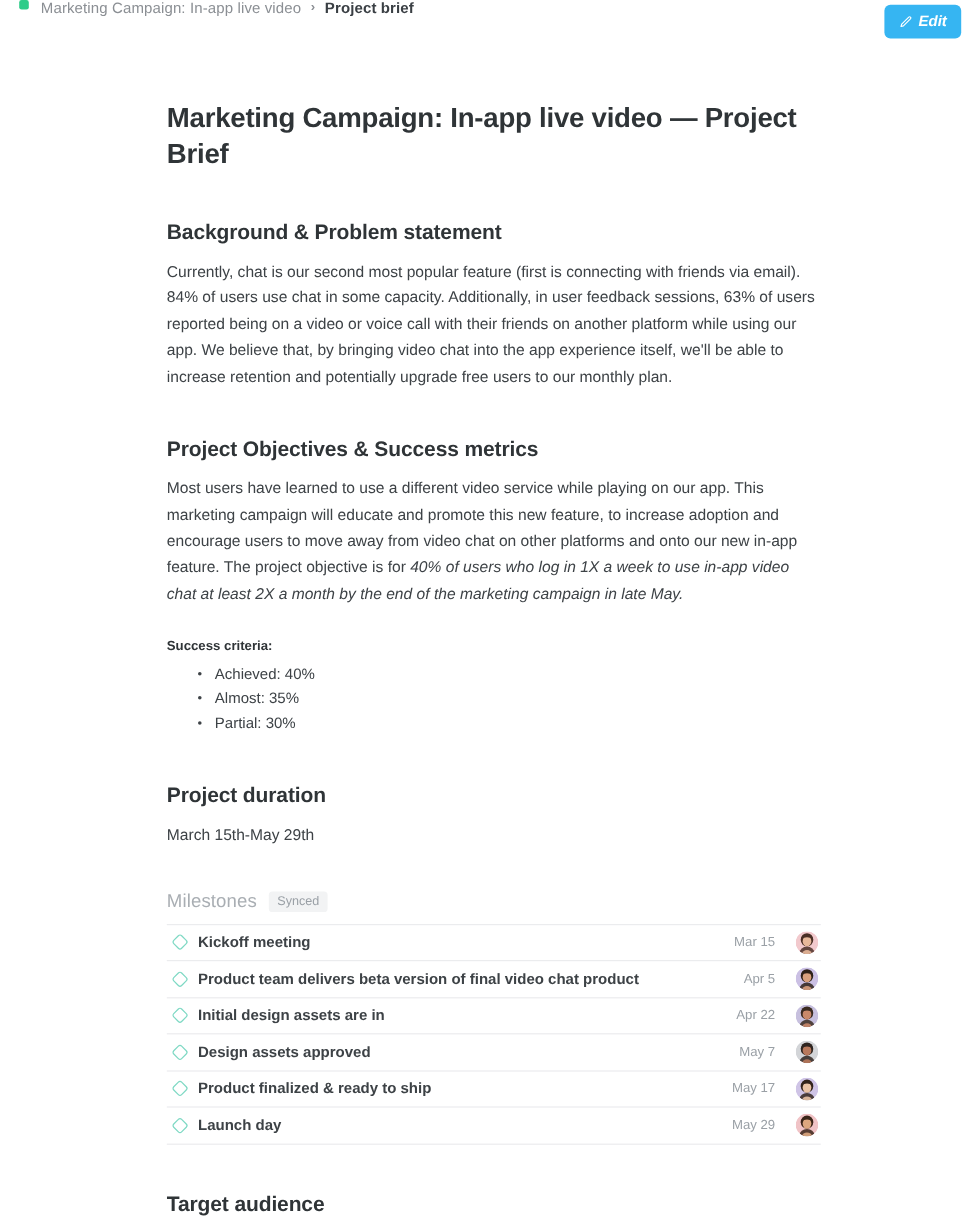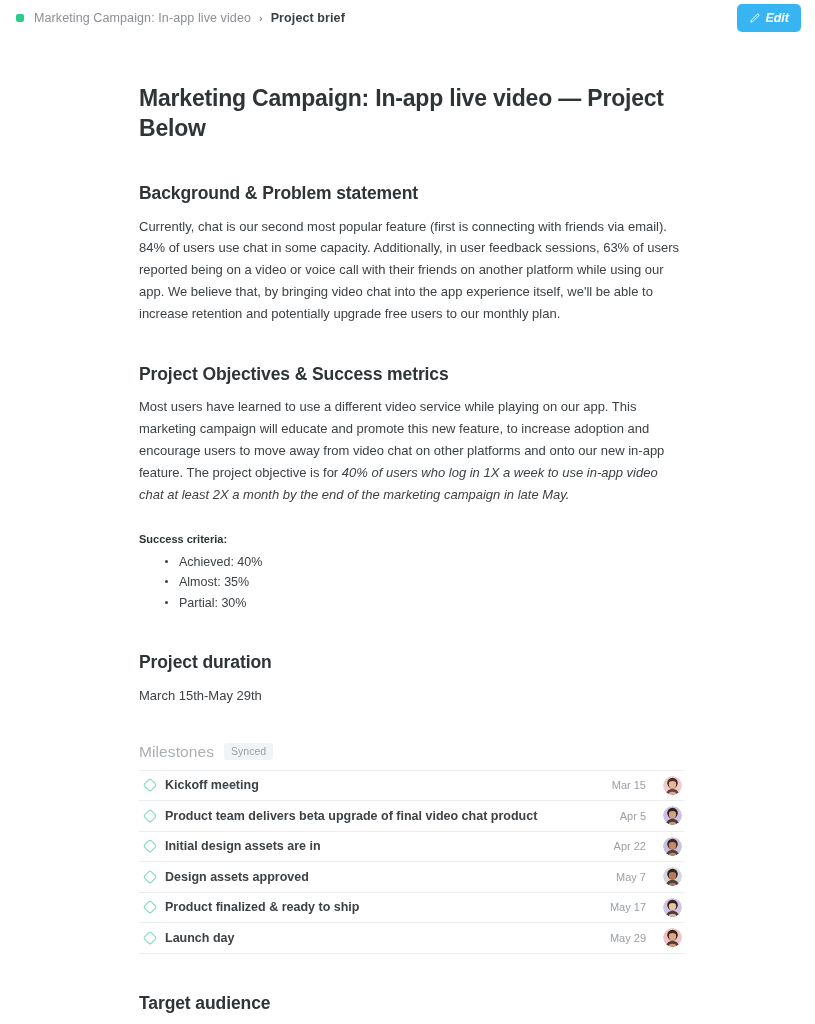--- a/index.html
+++ b/index.html
@@ -15,21 +15,21 @@
     width: 815px;
     height: 1024px;
     overflow: hidden;
     background: #fff;
   }
 
   
   .topbar {
     height: 36px;
     display: flex;
-    align-items: center;
+    align-items: flex-start;
     padding: 0 14px 0 16px;
     position: relative;
   }
   .crumb-dot {
     width: 8px; height: 8px;
     border-radius: 2px;
     background: #2ecc89;
     margin-right: 10px;
     flex: 0 0 auto;
   }
@@ -213,21 +213,21 @@
         <svg width="11" height="11" viewBox="0 0 16 16" fill="none">
           <path d="M12.1 1.9a1.4 1.4 0 0 1 2 2L5.6 12.4l-2.9.8.8-2.9 8.6-8.4z" stroke="#ffffff" stroke-width="1.4" stroke-linejoin="round" fill="none"></path>
         </svg>
       </span>
       <span>Edit</span>
     </button>
   </div>
 
   <div class="doc">
 
-    <h1 class="doc-title">Marketing Campaign: In-app live video — Project Below</h1>
+    <h1 class="doc-title">Marketing Campaign: In-app live video — Project Brief</h1>
 
     <h2 class="sec">Background &amp; Problem statement</h2>
     <p class="body">Currently, chat is our second most popular feature (first is connecting with friends via email). 84% of users use chat in some capacity. Additionally, in user feedback sessions, 63% of users reported being on a video or voice call with their friends on another platform while using our app. We believe that, by bringing video chat into the app experience itself, we'll be able to increase retention and potentially upgrade free users to our monthly plan.</p>
 
     <h2 class="sec">Project Objectives &amp; Success metrics</h2>
     <p class="body"><span>Most users have learned to use a different video service while playing on our app. This marketing campaign will educate and promote this new feature, to increase adoption and encourage users to move away from video chat on other platforms and onto our new in-app feature. The project objective is for </span><em>40% of users who log in 1X a week to use in-app video chat at least 2X a month by the end of the marketing campaign in late May.</em></p>
 
     <h3 class="subsec">Success criteria:</h3>
     <ul class="criteria">
       <li>Achieved: 40%</li>
@@ -269,21 +269,21 @@
               </g>
             </svg>
           </span>
         </div>
         <div class="ms-row">
           <span>
             <svg class="ms-diamond" viewBox="0 0 20 20" fill="none">
               <rect x="4.2" y="4.2" width="11.6" height="11.6" rx="2.4" ry="2.4" transform="rotate(45 10 10)" stroke="#7fd9c4" stroke-width="1.3" fill="none"></rect>
             </svg>
           </span>
-          <span class="ms-label">Product team delivers beta upgrade of final video chat product</span>
+          <span class="ms-label">Product team delivers beta version of final video chat product</span>
           <span class="ms-date">Apr 5</span>
           <span class="ms-avatar">
             <svg viewBox="0 0 40 40">
               <defs>
                 <clipPath id="cl1">
                   <circle cx="20" cy="20" r="20"></circle>
                 </clipPath>
               </defs>
               <g clip-path="url(#cl1)">
                 <rect width="40" height="40" fill="#cbc0e4"></rect>

